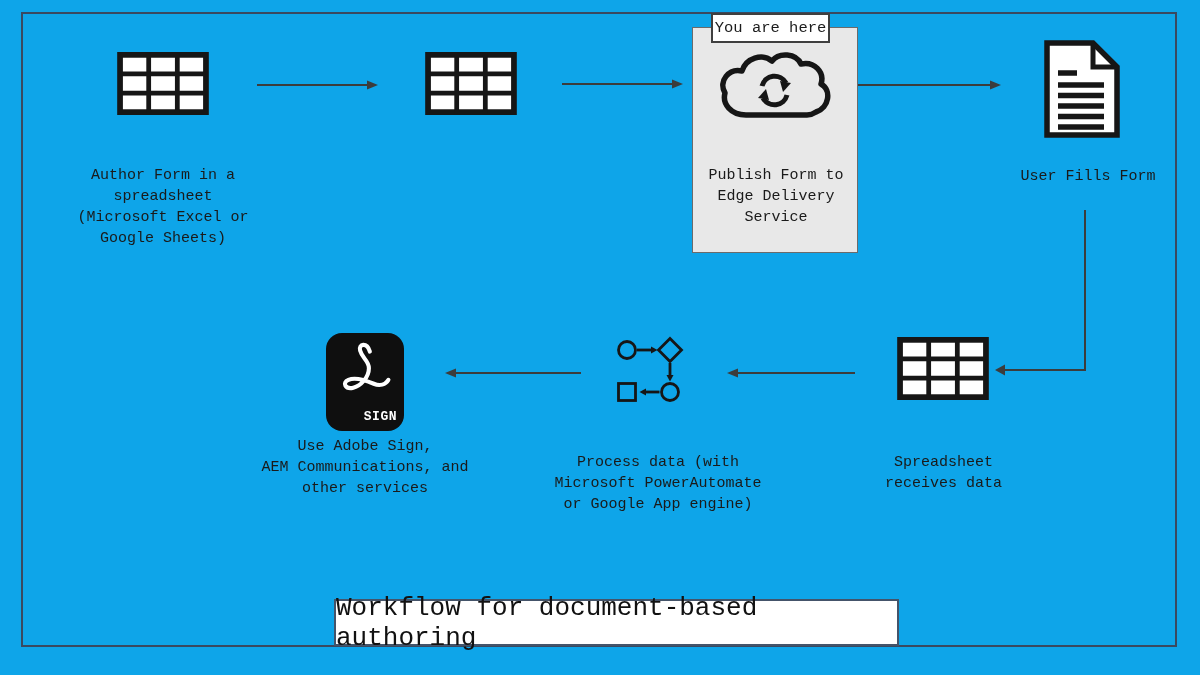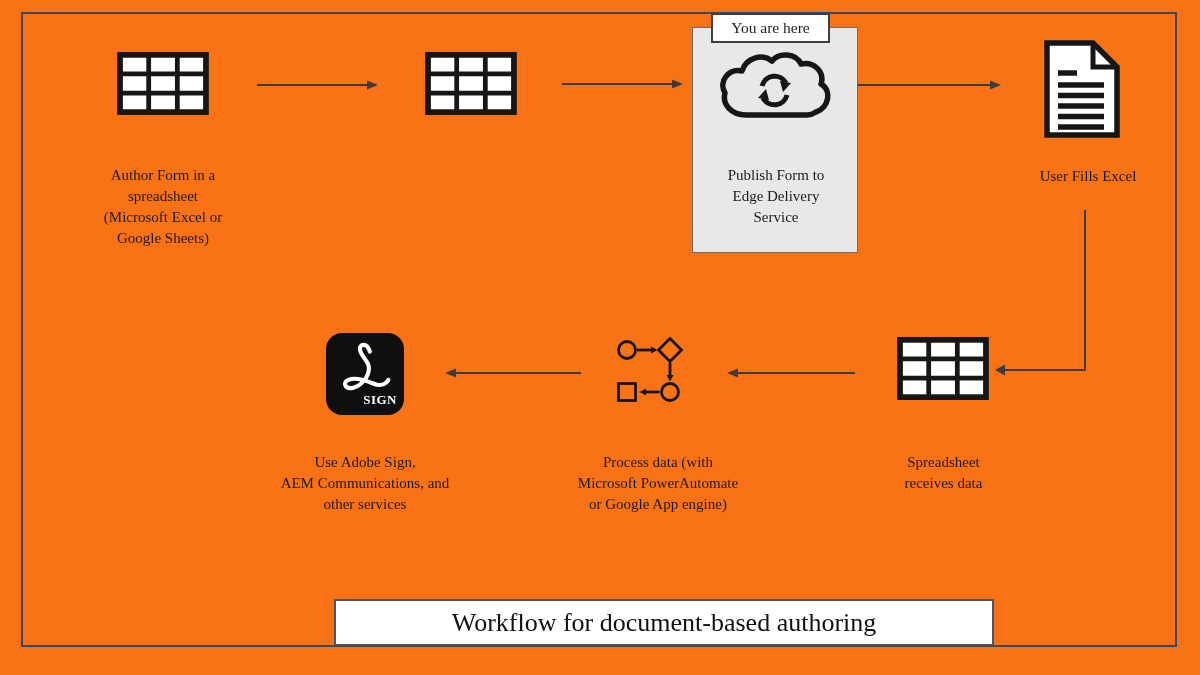--- a/index.html
+++ b/index.html
@@ -1,18 +1,18 @@
 <!DOCTYPE html>
 <html><head>
 <meta charset="utf-8">
 <style>
   html,body { margin:0; padding:0; background:#ffffff; }
   #canvas {
-    position:relative; width:1200px; height:675px; background:#f97316;
-    font-family:Liberation Serif, serif; color:#1c1c1c; overflow:hidden;
+    position:relative; width:1200px; height:675px; background:#0ea5e9;
+    font-family:Liberation Mono, monospace; color:#1c1c1c; overflow:hidden;
   }
   .abs { position:absolute; }
   #outer-border {
     left:21px; top:12px; width:1156px; height:635px;
     border:2px solid #3a4960; box-sizing:border-box;
   }
   .label {
     white-space:pre-line; text-align:center;
     font-size:15px; line-height:21px; color:#1a1a1a;
   }
@@ -20,29 +20,29 @@
     left:692px; top:27px; width:166px; height:226px;
     background:#e8e8e8; border:1.5px solid #6b6b6b; box-sizing:border-box; z-index:1;
   }
   #you-are-here {
     left:711px; top:13px; width:119px; height:30px;
     background:#ffffff; border:2px solid #3f3f3f; box-sizing:border-box;
     display:flex; align-items:center; justify-content:center;
     font-size:15.5px; z-index:3;
   }
   #adobe-tile {
-    left:326px; top:333px; width:78px; height:82px;
+    left:326px; top:333px; width:78px; height:98px;
     background:#0f0f0f; border-radius:16px; z-index:1;
   }
   #adobe-badge {
     position:absolute; right:7px; bottom:7px; color:#ffffff;
     font-size:13px; font-weight:bold; letter-spacing:0.5px;
   }
   #title-box {
-    left:334px; top:599px; width:660px; height:47px;
+    left:334px; top:599px; width:565px; height:47px;
     border:2px solid #44546a; box-sizing:border-box;
     display:flex; align-items:center; justify-content:center;
     font-size:26px; color:#111111; z-index:1; background:#ffffff;
   }
   svg { display:block; }
   .z2 { z-index:2; }
 </style>
 </head>
 <body>
 
@@ -103,21 +103,21 @@
     <line x1="15" y1="87" x2="61" y2="87" stroke="#161616" stroke-width="5.5"></line>
   </svg>
 
   <div class="abs label" style="left:68px;top:165px;width:190px">Author Form in a
 spreadsheet
 (Microsoft Excel or
 Google Sheets)</div>
   <div class="abs label z2" style="left:692px;top:165px;width:168px">Publish Form to
 Edge Delivery
 Service</div>
-  <div class="abs label" style="left:1018px;top:166px;width:140px">User Fills Excel</div>
+  <div class="abs label" style="left:1018px;top:166px;width:140px">User Fills Form</div>
 
   <svg class="abs" style="left:992px;top:208px" width="96" height="170" viewBox="0 0 96 170">
     <path d="M 93,2 V 162 H 12" fill="none" stroke="#3c3c3c" stroke-width="2"></path>
     <polygon points="13,156.5 3,162 13,167.5" fill="#3c3c3c"></polygon>
   </svg>
 
   <div id="adobe-tile" class="abs">
     <svg width="78" height="82" viewBox="0 0 80 80">
       <path d="M 45,17 C 42,7 33,9 35,16 C 37,24 44,26 44,34 C 44,43 36,52 28,54 C 20,56 16,49 23,46 C 30,43 42,47 49,50 C 55,52.5 61,51 64,46" fill="none" stroke="#ffffff" stroke-width="4.2" stroke-linecap="round"></path>
     </svg>
@@ -148,21 +148,21 @@
   </svg>
 
   <svg class="abs" style="left:897px;top:337px" width="92" height="63" viewBox="0 0 96 66">
     <rect x="3" y="3" width="90" height="60" fill="#ffffff" stroke="#161616" stroke-width="6"></rect>
     <line x1="33" y1="3" x2="33" y2="63" stroke="#161616" stroke-width="5"></line>
     <line x1="63" y1="3" x2="63" y2="63" stroke="#161616" stroke-width="5"></line>
     <line x1="3" y1="23" x2="93" y2="23" stroke="#161616" stroke-width="5"></line>
     <line x1="3" y1="43" x2="93" y2="43" stroke="#161616" stroke-width="5"></line>
   </svg>
 
-  <div class="abs label" style="left:245px;top:452px;width:240px">Use Adobe Sign,
+  <div class="abs label" style="left:245px;top:436px;width:240px">Use Adobe Sign,
 AEM Communications, and
 other services</div>
   <div class="abs label" style="left:533px;top:452px;width:250px">Process data (with
 Microsoft PowerAutomate
 or Google App engine)</div>
   <div class="abs label" style="left:871px;top:452px;width:145px">Spreadsheet
 receives data</div>
 
   <div id="title-box" class="abs">
     <span>Workflow for document-based authoring</span>

